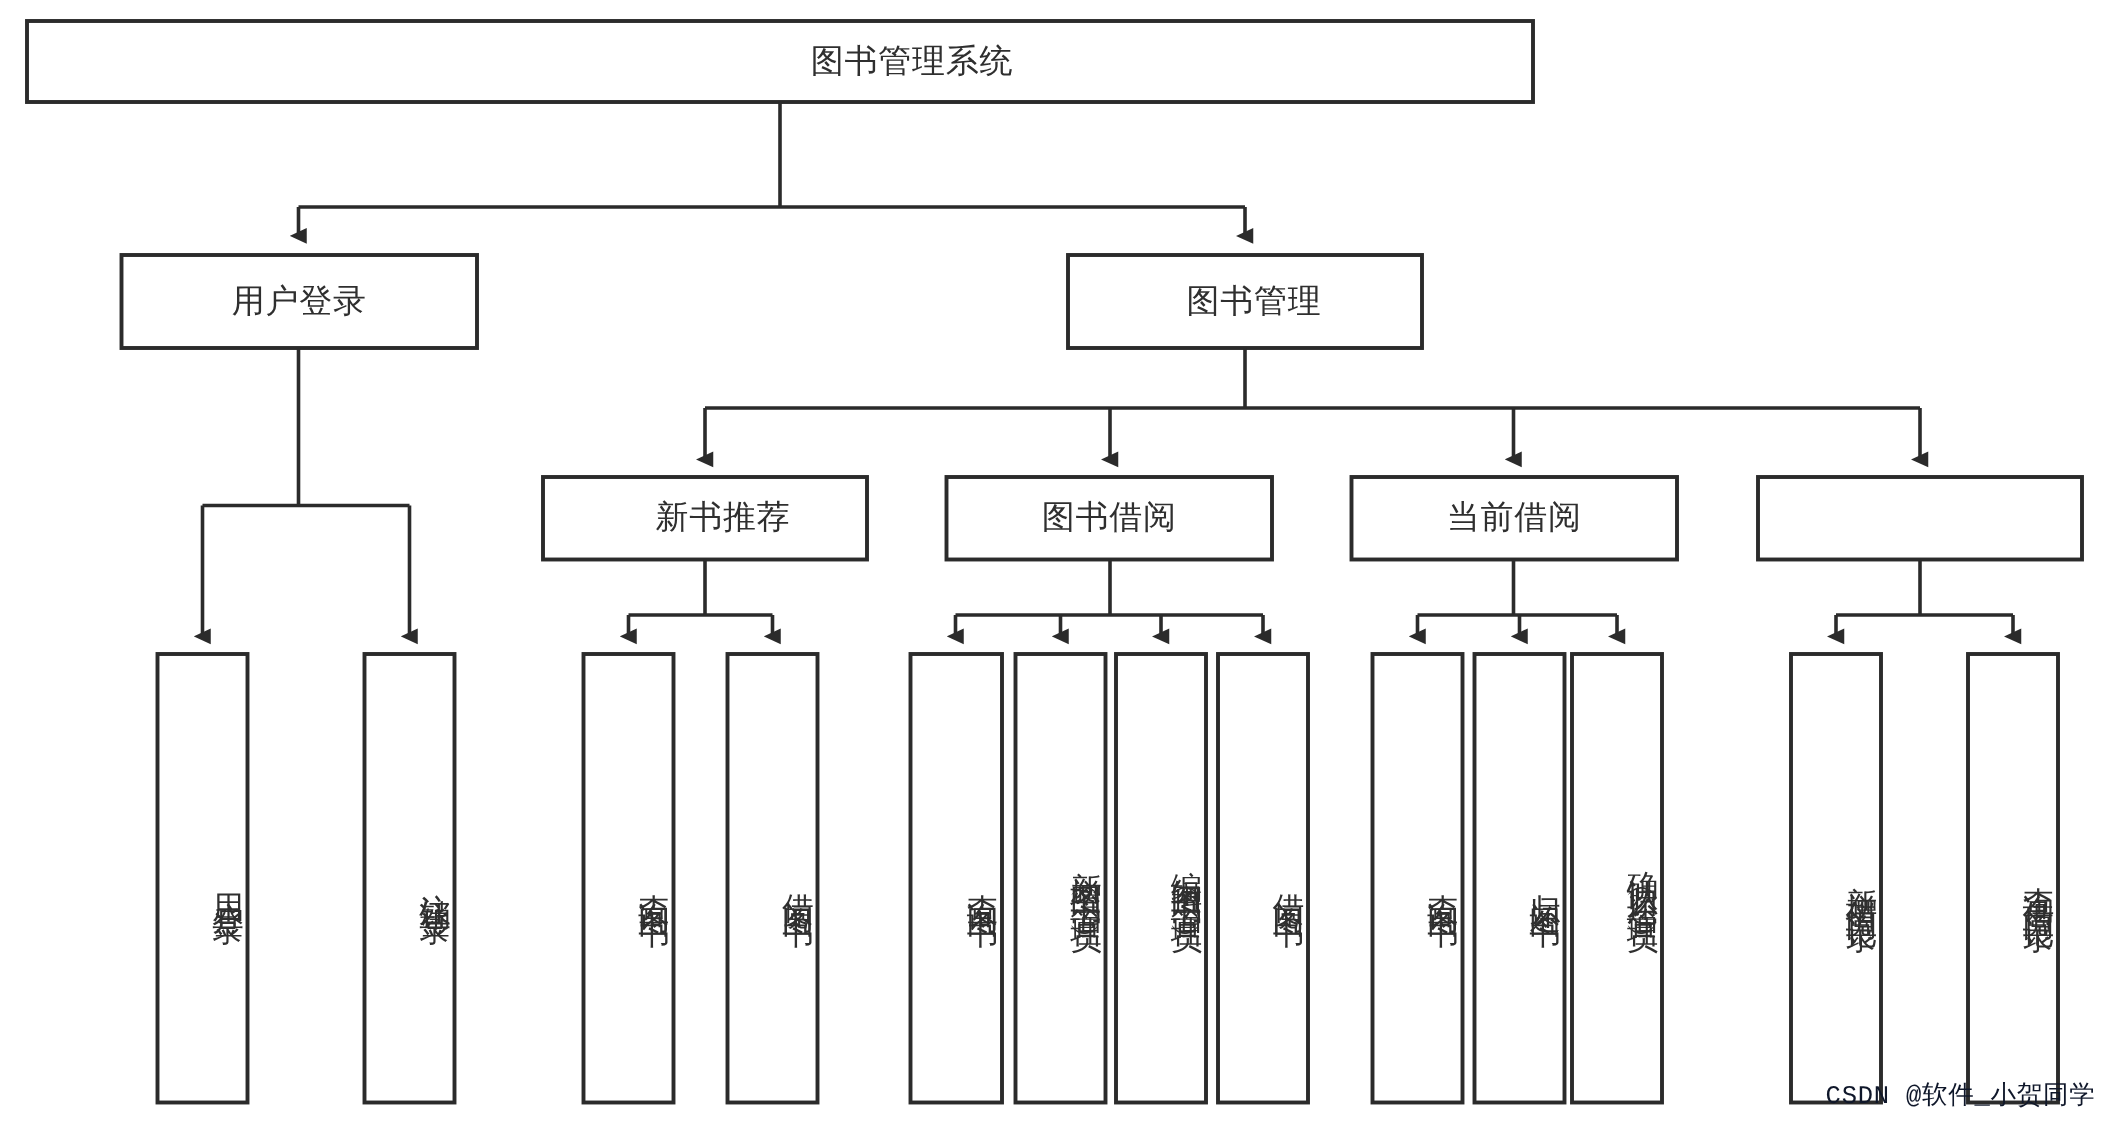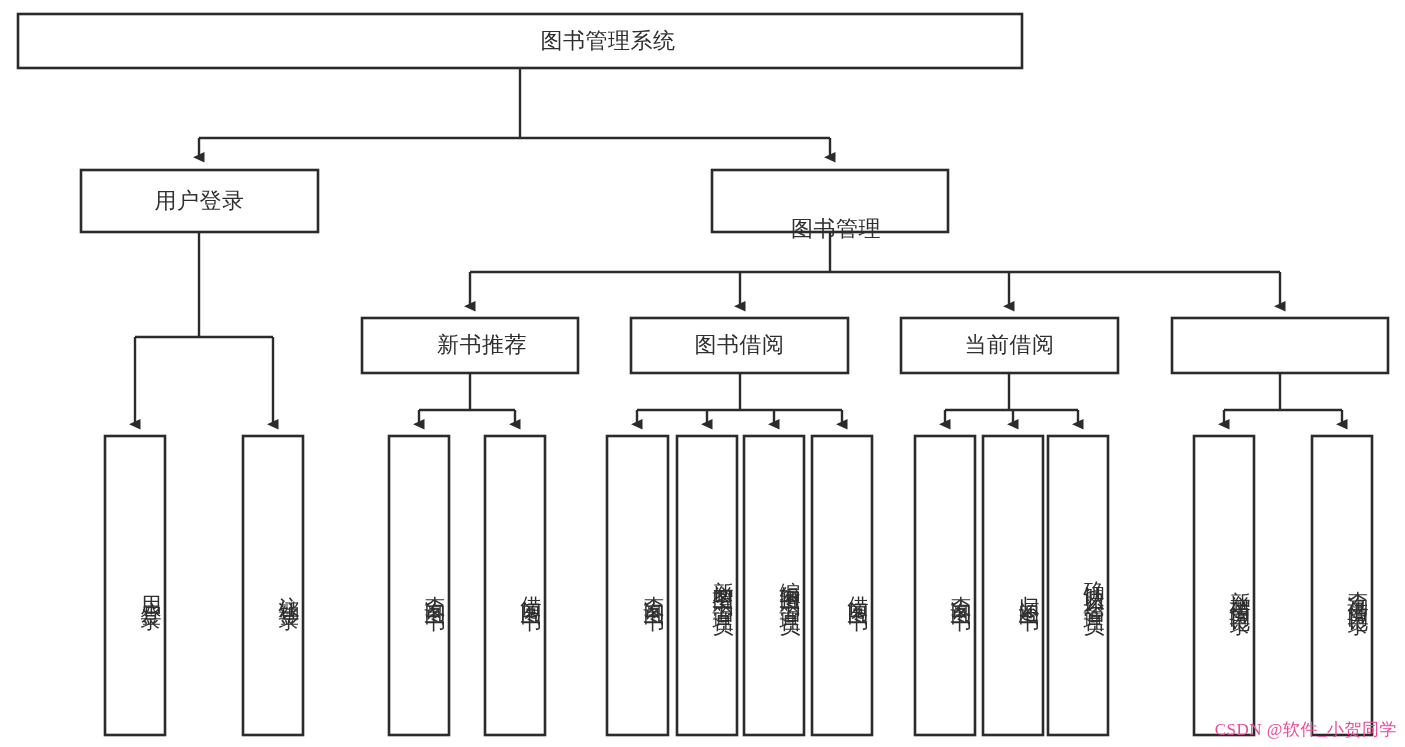--- a/index.html
+++ b/index.html
@@ -65,22 +65,22 @@
     letter-spacing: 5px;
     align-items: flex-start;
     justify-content: center;
     padding-top: 6px;
   }
   .watermark {
     position: absolute;
     right: 8px;
     bottom: 6px;
     font-size: 17px;
-    color: #ec4899;
-    font-family: Liberation Serif, serif;
+    color: #0f172a;
+    font-family: Liberation Mono, monospace;
     letter-spacing: 0.5px;
     white-space: nowrap;
     pointer-events: none;
   }
 </style>
 </head>
 <body>
 
 <div id="diagram-root">
 
@@ -156,21 +156,21 @@
 
     <path class="connector" d="M1280,373 L1280,410"></path>
     <path class="connector" d="M1224,410 L1342,410"></path>
     <path class="connector" marker-end="url(#arrow)" d="M1224,410 L1224,424"></path>
     <path class="connector" marker-end="url(#arrow)" d="M1342,410 L1342,424"></path>
   </svg>
 
   <div class="node-label horizontal" style="left:18px; top:14px; width:1180px; height:54px;">图书管理系统</div>
 
   <div class="node-label horizontal" style="left:81px; top:170px; width:237px; height:62px;">用户登录</div>
-  <div class="node-label horizontal" style="left:712px; top:170px; width:248px; height:62px;margin-top:28px;">图书管理</div>
+  <div class="node-label horizontal" style="left:712px; top:170px; width:248px; height:62px;">图书管理</div>
 
   <div class="node-label horizontal" style="left:362px; top:318px; width:216px; height:55px;margin-left:12px;">新书推荐</div>
   <div class="node-label horizontal" style="left:901px; top:318px; width:217px; height:55px;">当前借阅</div>
   <div class="node-label horizontal" style="left:631px; top:318px; width:217px; height:55px;">图书借阅</div>
 
   <div class="node-label vertical" style="left:105px; top:436px; width:60px; height:299px;">用户登录</div>
   <div class="node-label vertical" style="left:243px; top:436px; width:60px; height:299px;">注销登录</div>
 
   <div class="node-label vertical" style="left:389px; top:436px; width:60px; height:299px;">查询图书</div>
   <div class="node-label vertical" style="left:485px; top:436px; width:60px; height:299px;">借阅图书</div>

